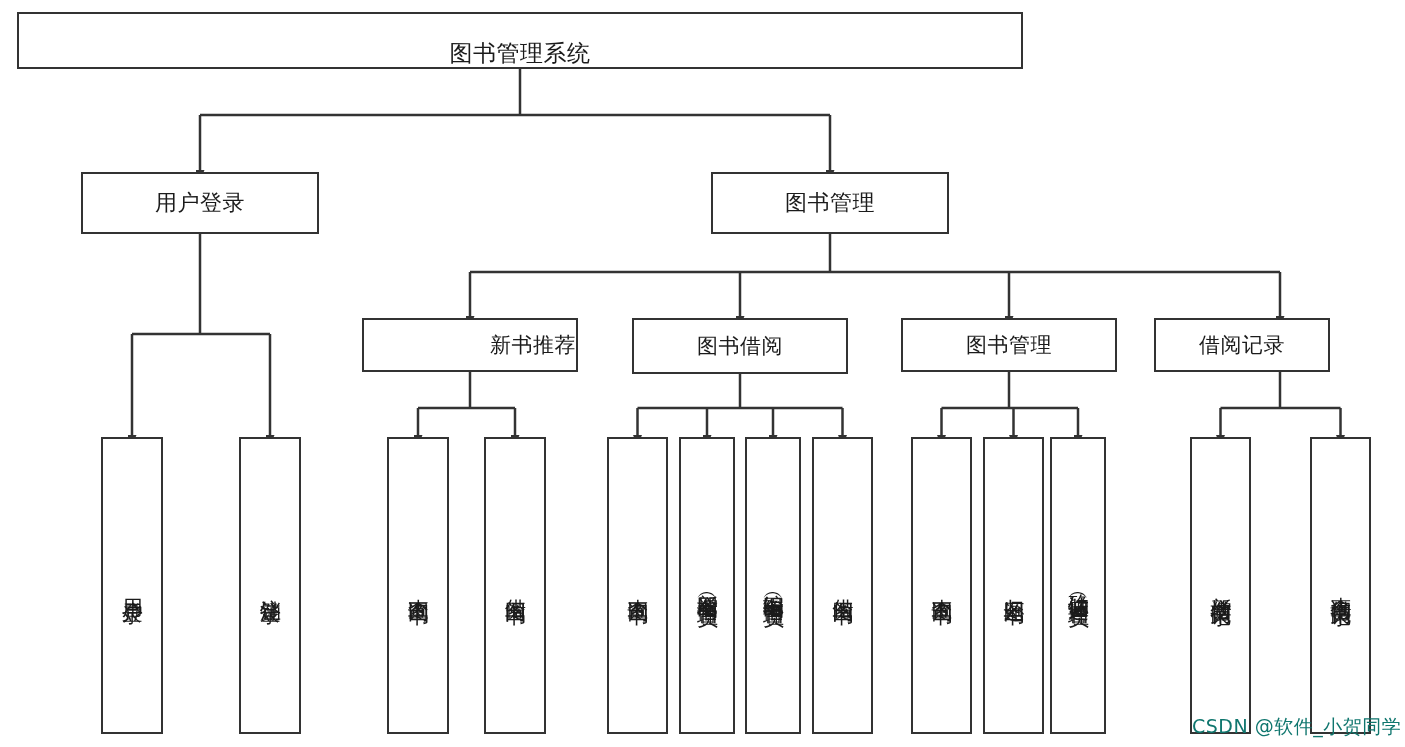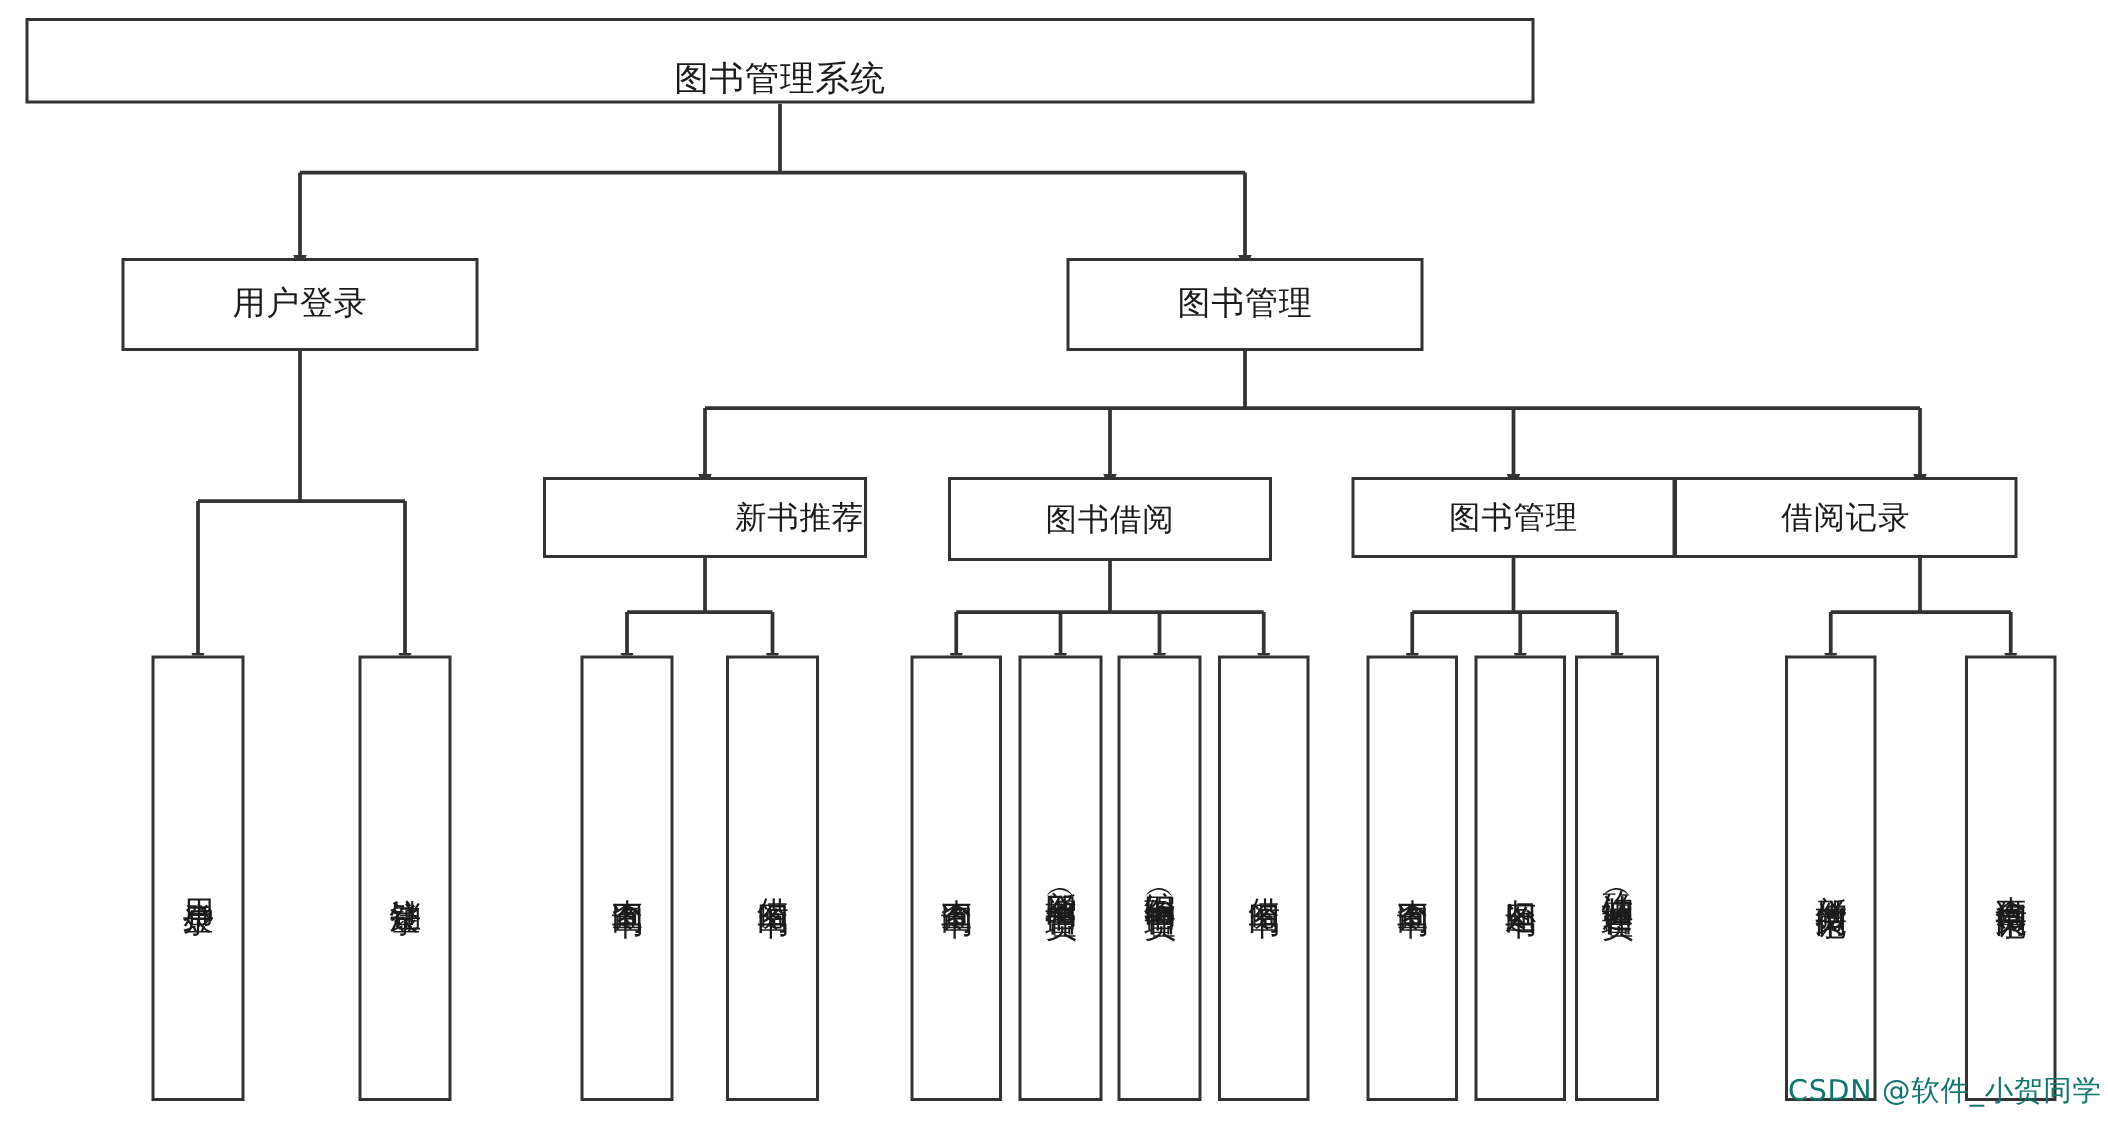--- a/index.html
+++ b/index.html
@@ -120,21 +120,21 @@
       </div>
       <div class="node lvl2 horizontal" style="left: 362px; top: 318px; width: 216px; height: 54px; justify-content: flex-end;">
         <span class="label">新书推荐</span>
       </div>
       <div class="node lvl2 horizontal" style="left: 632px; top: 318px; width: 216px; height: 56px;">
         <span class="label">图书借阅</span>
       </div>
       <div class="node lvl2 horizontal" style="left: 901px; top: 318px; width: 216px; height: 54px;">
         <span class="label">图书管理</span>
       </div>
-      <div class="node lvl2 horizontal" style="left: 1116px; top: 318px; width: 229px; height: 54px;">
+      <div class="node lvl2 horizontal" style="left: 1154px; top: 318px; width: 176px; height: 54px;">
         <span class="label">借阅记录</span>
       </div>
       <div class="node lvl3 vertical" style="left: 101px; top: 437px; width: 62px; height: 297px;">
         <span class="label">用户登录</span>
       </div>
       <div class="node lvl3 vertical" style="left: 239px; top: 437px; width: 62px; height: 297px;">
         <span class="label">注销登录</span>
       </div>
       <div class="node lvl3 vertical" style="left: 387px; top: 437px; width: 62px; height: 297px;">
         <span class="label">查询图书</span>

